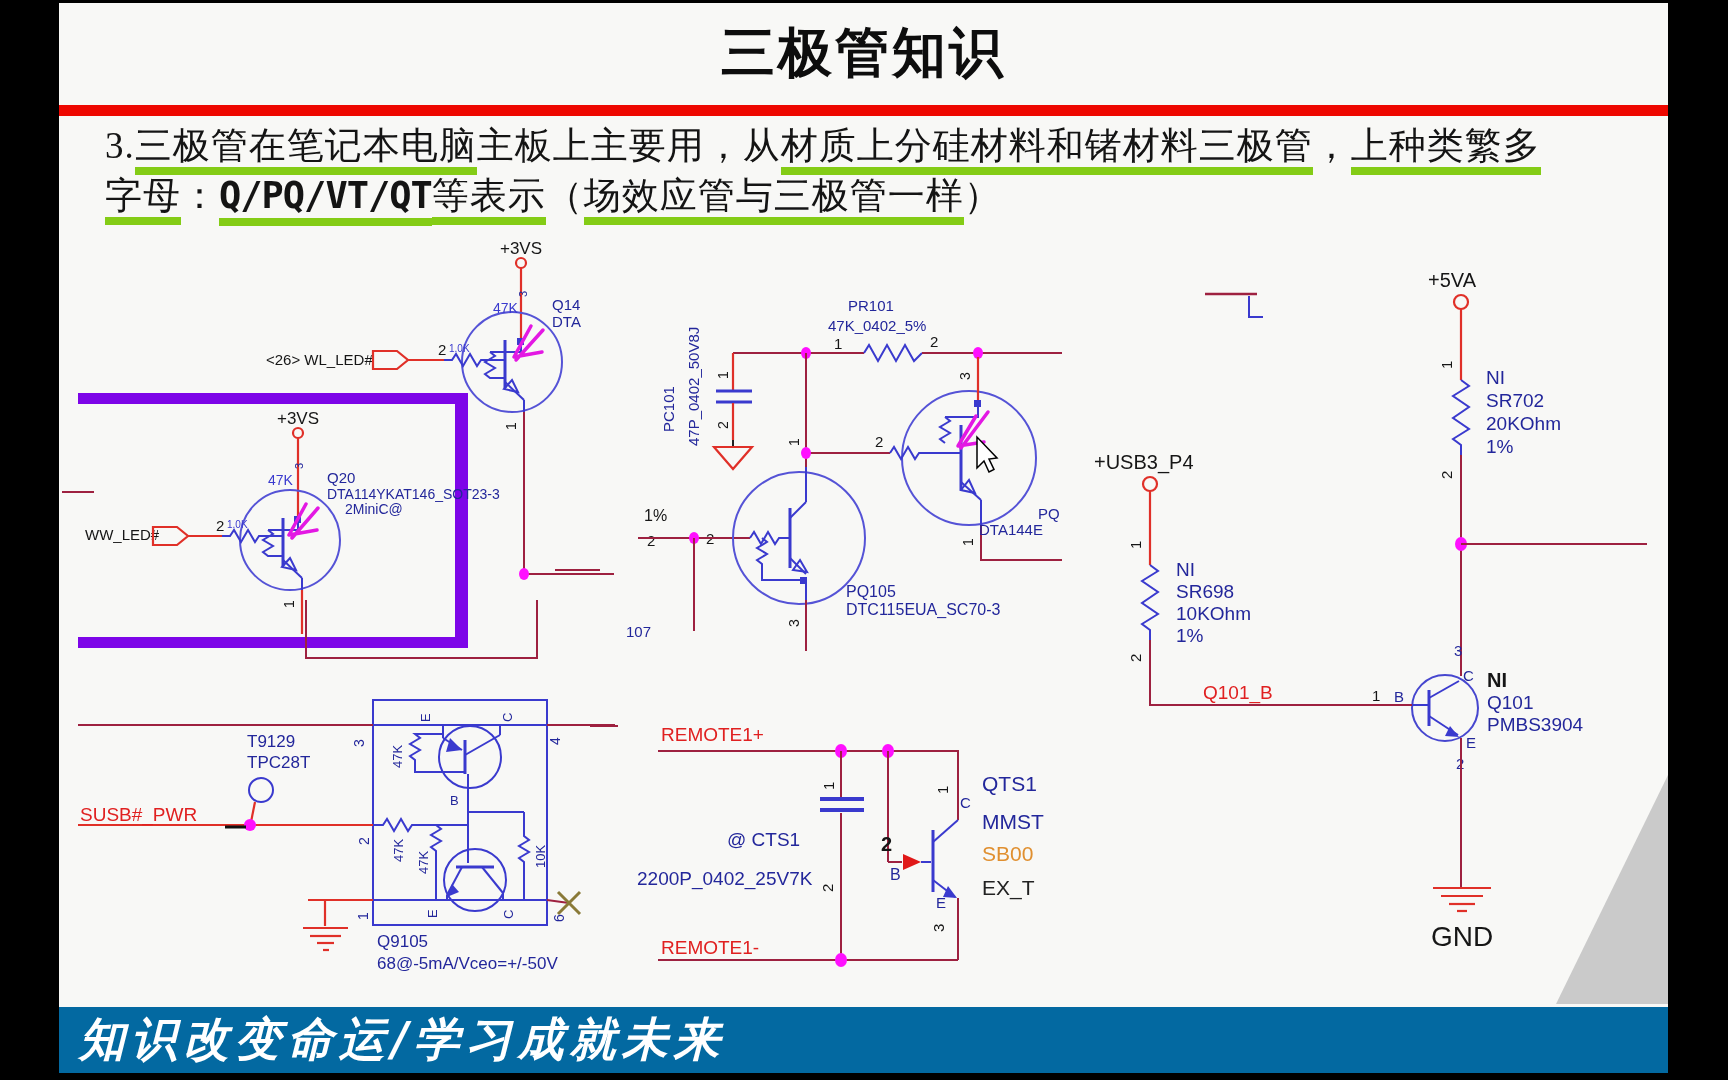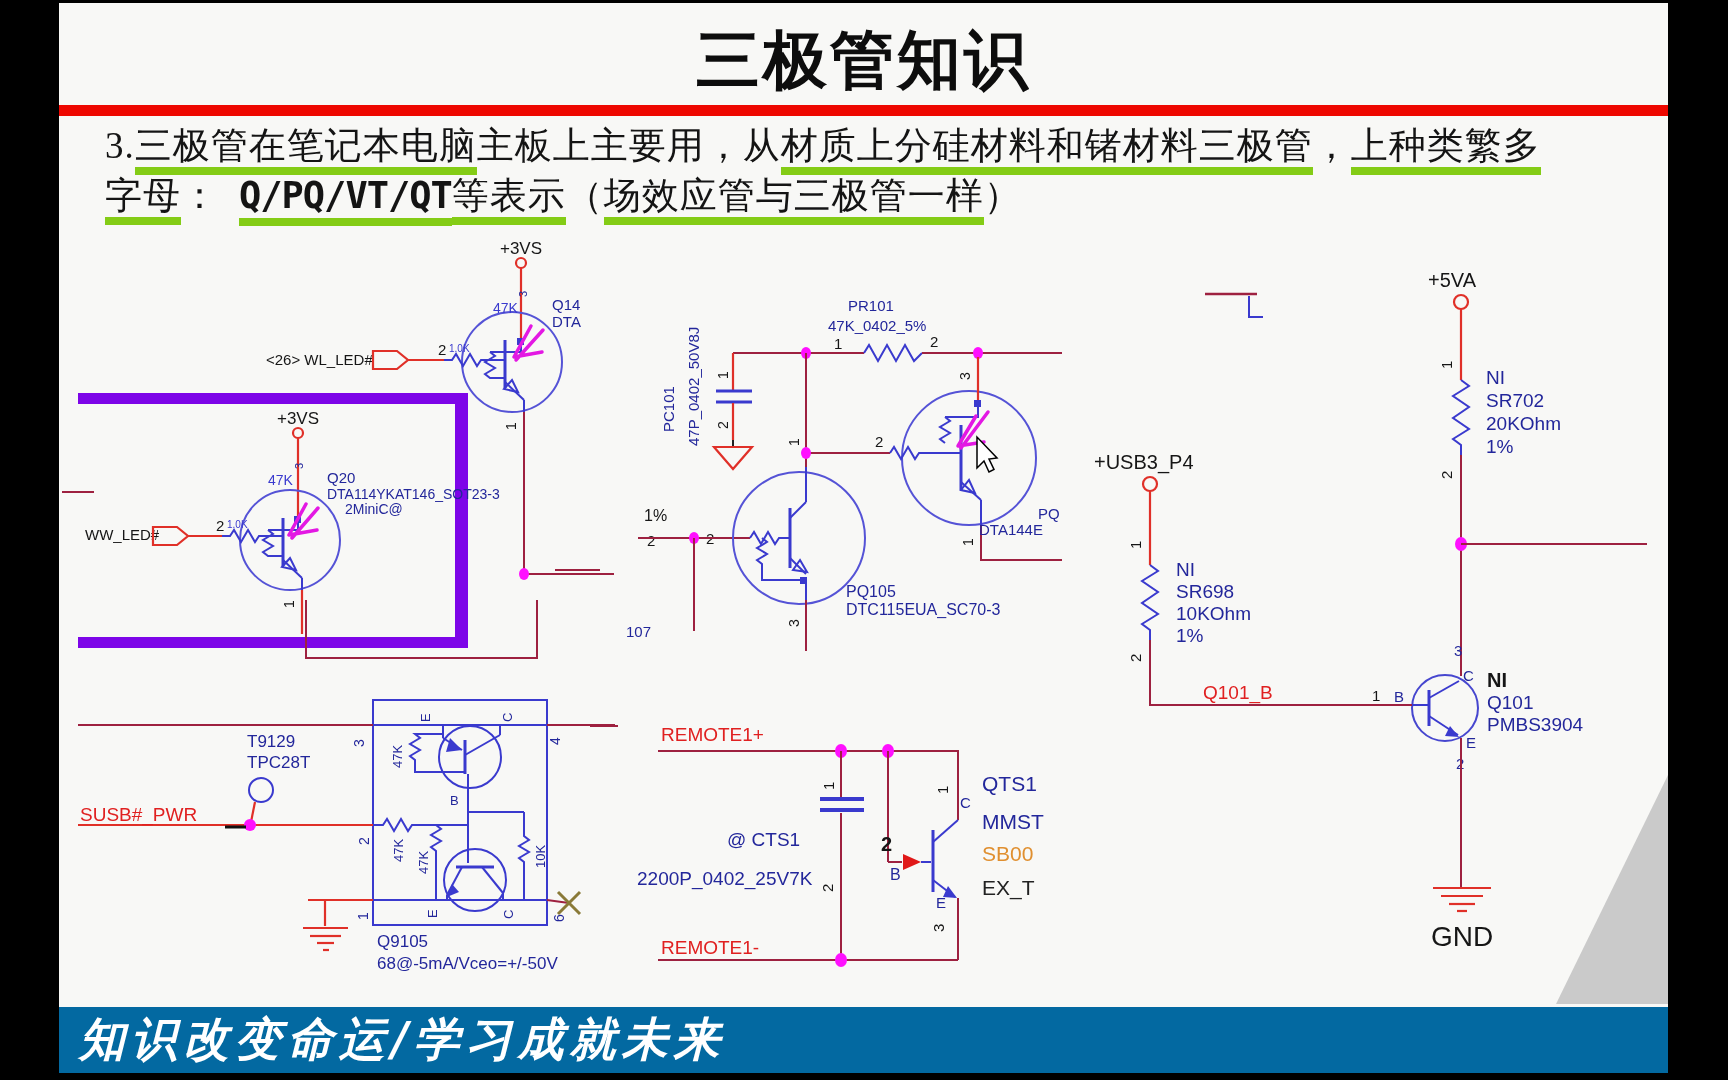--- a/index.html
+++ b/index.html
@@ -1,26 +1,26 @@
 <!DOCTYPE html>
 <html><head>
 <meta charset="utf-8">
 <style>
   html,body{margin:0;padding:0;background:#000;width:1728px;height:1080px;overflow:hidden;}
   #stage{position:relative;width:1728px;height:1080px;background:#000;}
   #page{position:absolute;left:59px;top:3px;width:1609px;height:1070px;background:#f8f8f6;}
   #title{position:absolute;left:0;top:14px;width:100%;text-align:center;
-         font-family:"Liberation Serif","DejaVu Serif",serif;font-size:64px;font-weight:600;
+         font-family:"Liberation Serif","DejaVu Serif",serif;font-size:54px;font-weight:600;
          letter-spacing:3px;color:#0d0d0d;}
   #rule{position:absolute;left:0;top:102px;width:100%;height:11px;background:#ee0700;}
   #para{position:absolute;left:46px;top:118px;width:1530px;
         font-family:"Liberation Serif","DejaVu Serif",serif;font-size:37px;font-weight:500;
         color:#141414;line-height:50px;letter-spacing:1px;}
   #para .u{border-bottom:8px solid #84cc16;padding-bottom:1px;}
-  #para .latin{font-family:"DejaVu Sans Mono",monospace;font-weight:700;letter-spacing:-1px;margin-left:20px;}
+  #para .latin{font-family:"DejaVu Sans Mono",monospace;font-weight:700;letter-spacing:-1px;}
   #banner{position:absolute;left:0;top:1004px;width:100%;height:66px;background:#0369a1;}
   #banner span{display:block;padding-left:20px;line-height:64px;color:#ffffff;
         font-family:"DejaVu Serif","Liberation Serif",serif;font-style:italic;font-weight:700;
         font-size:46px;letter-spacing:6px;}
   svg{position:absolute;left:0;top:0;}
   svg text{font-family:"Liberation Sans","DejaVu Sans",sans-serif;}
   .n{fill:#23279b}.k{fill:#161616}.o{fill:#e08f2f}.bt{fill:#3a3ace}
   .f10{font-size:10px}.f11{font-size:11px}.f13{font-size:13px}.f14{font-size:14px}
   .f15{font-size:15px}.f16{font-size:16px}.f17{font-size:17px}.f19{font-size:19px}
   .f20{font-size:20px}.f21{font-size:21px}.f28{font-size:28px}

